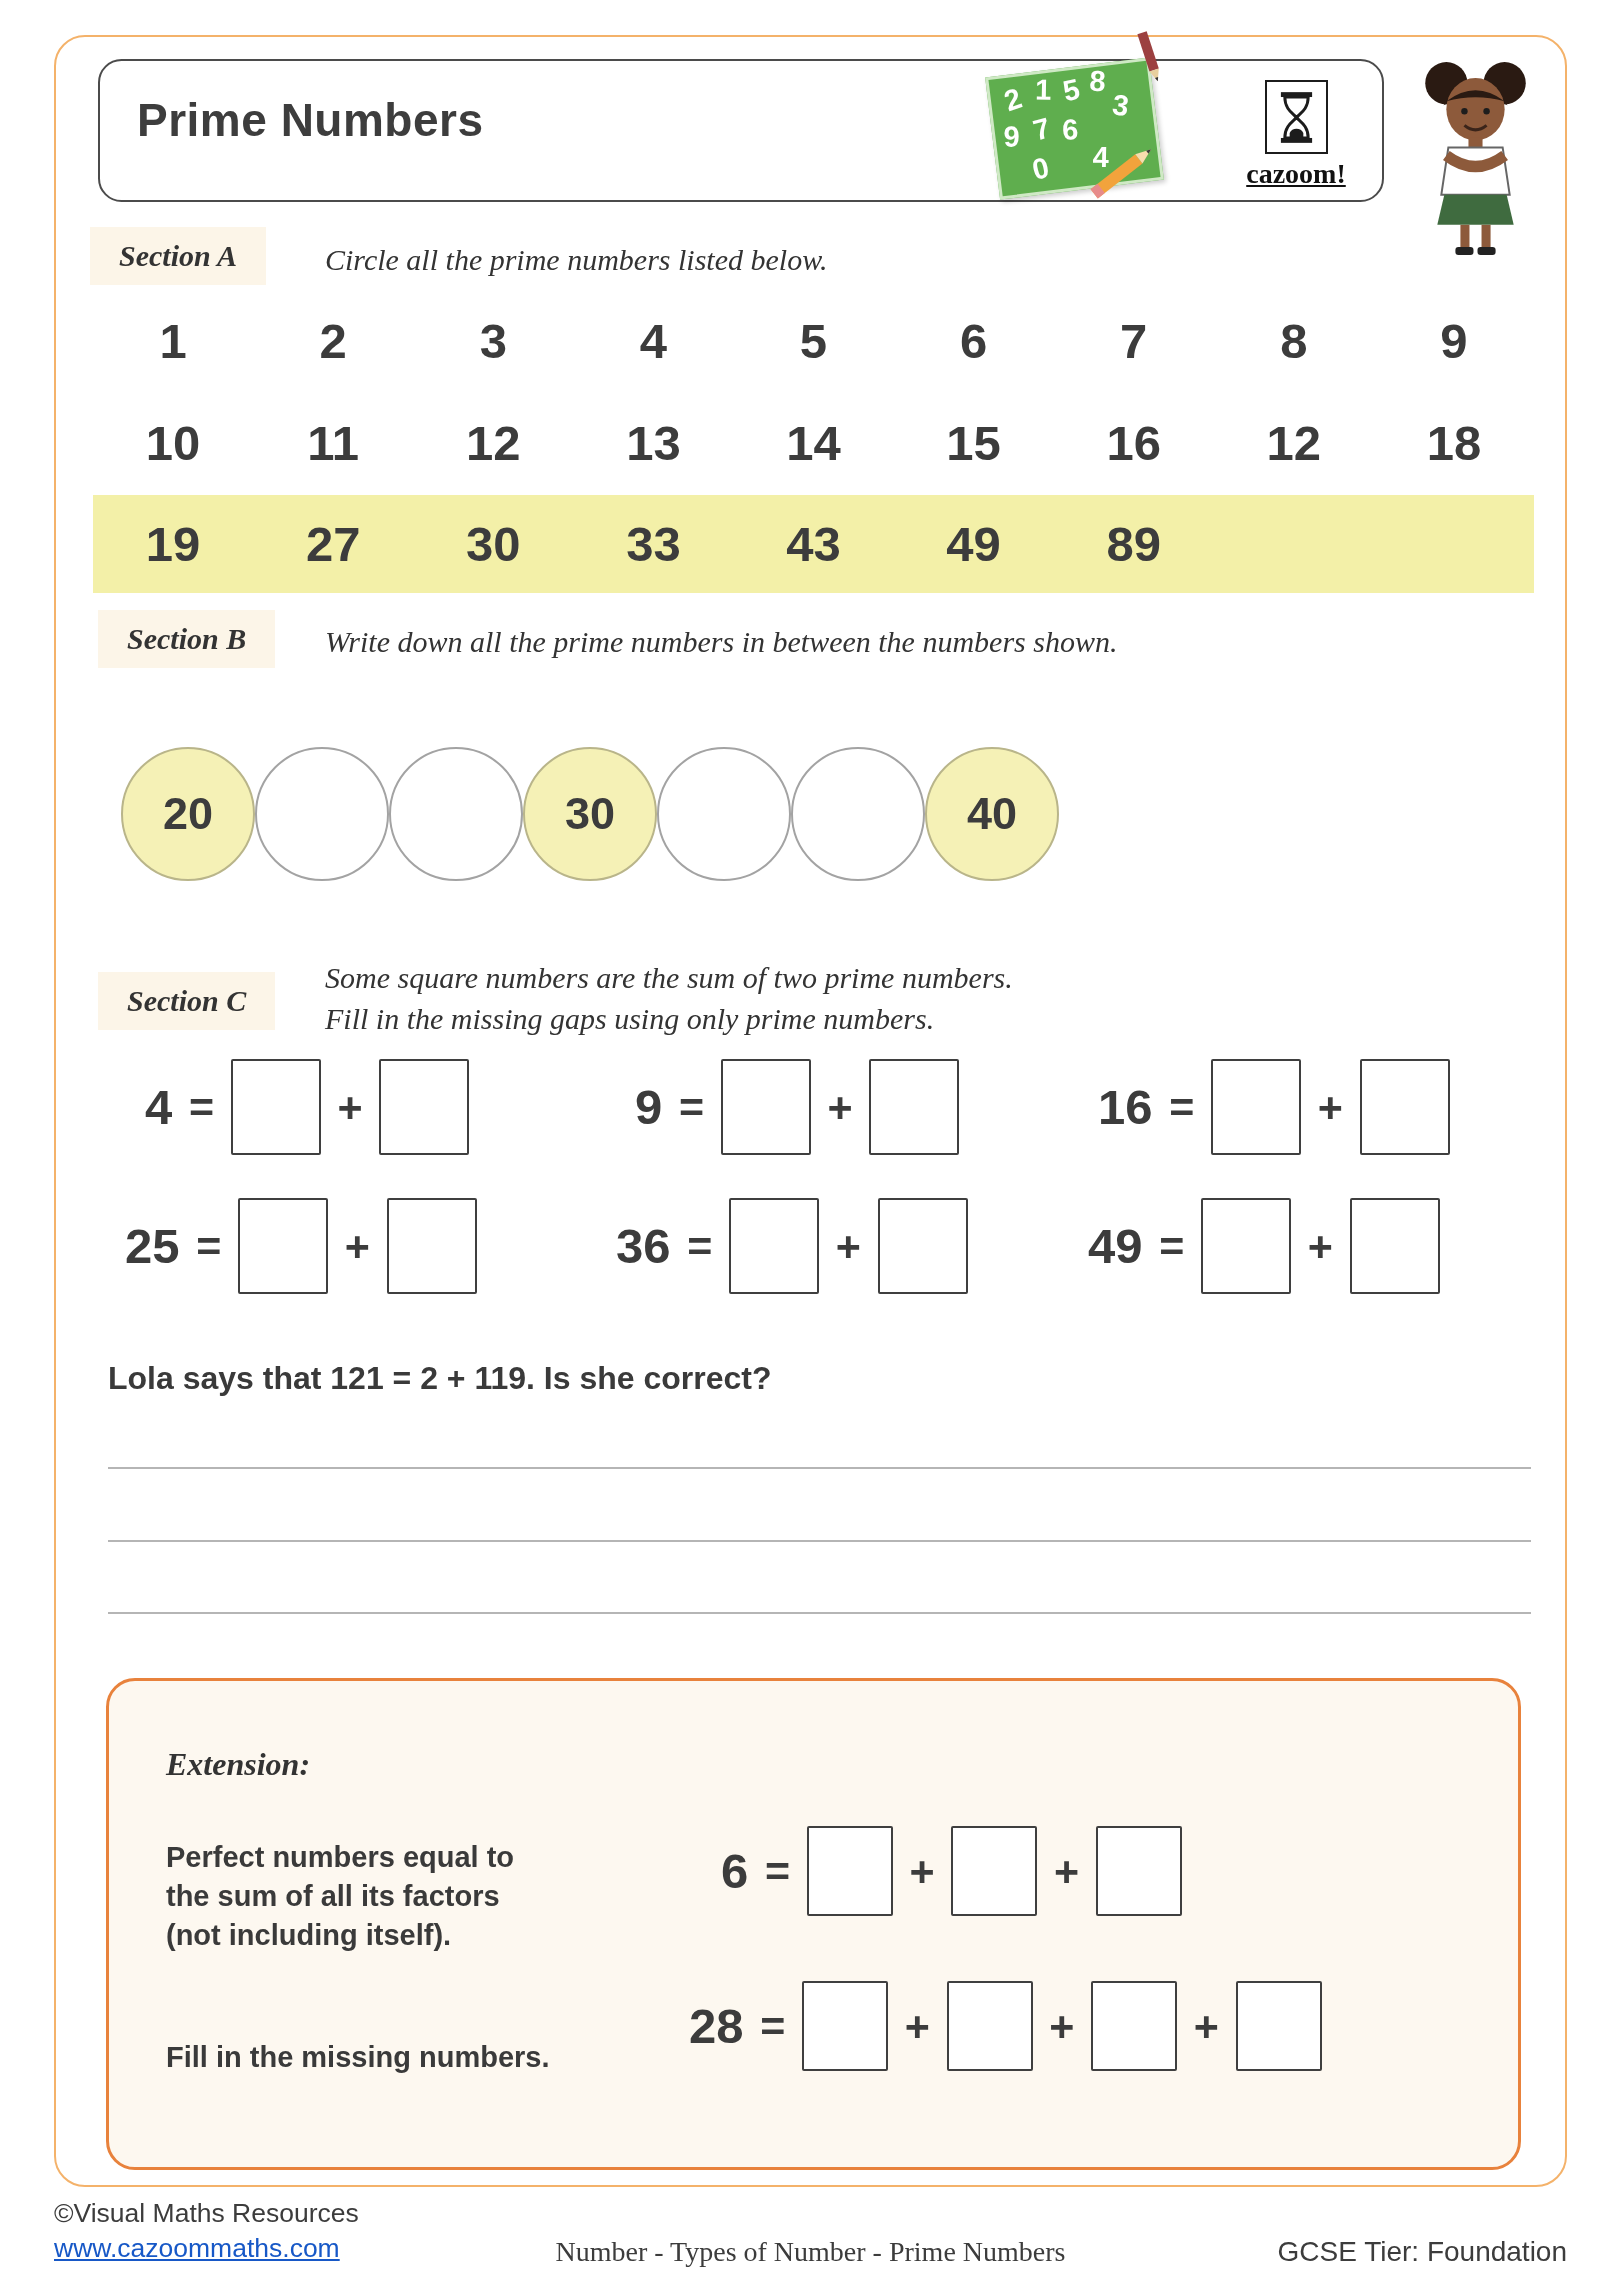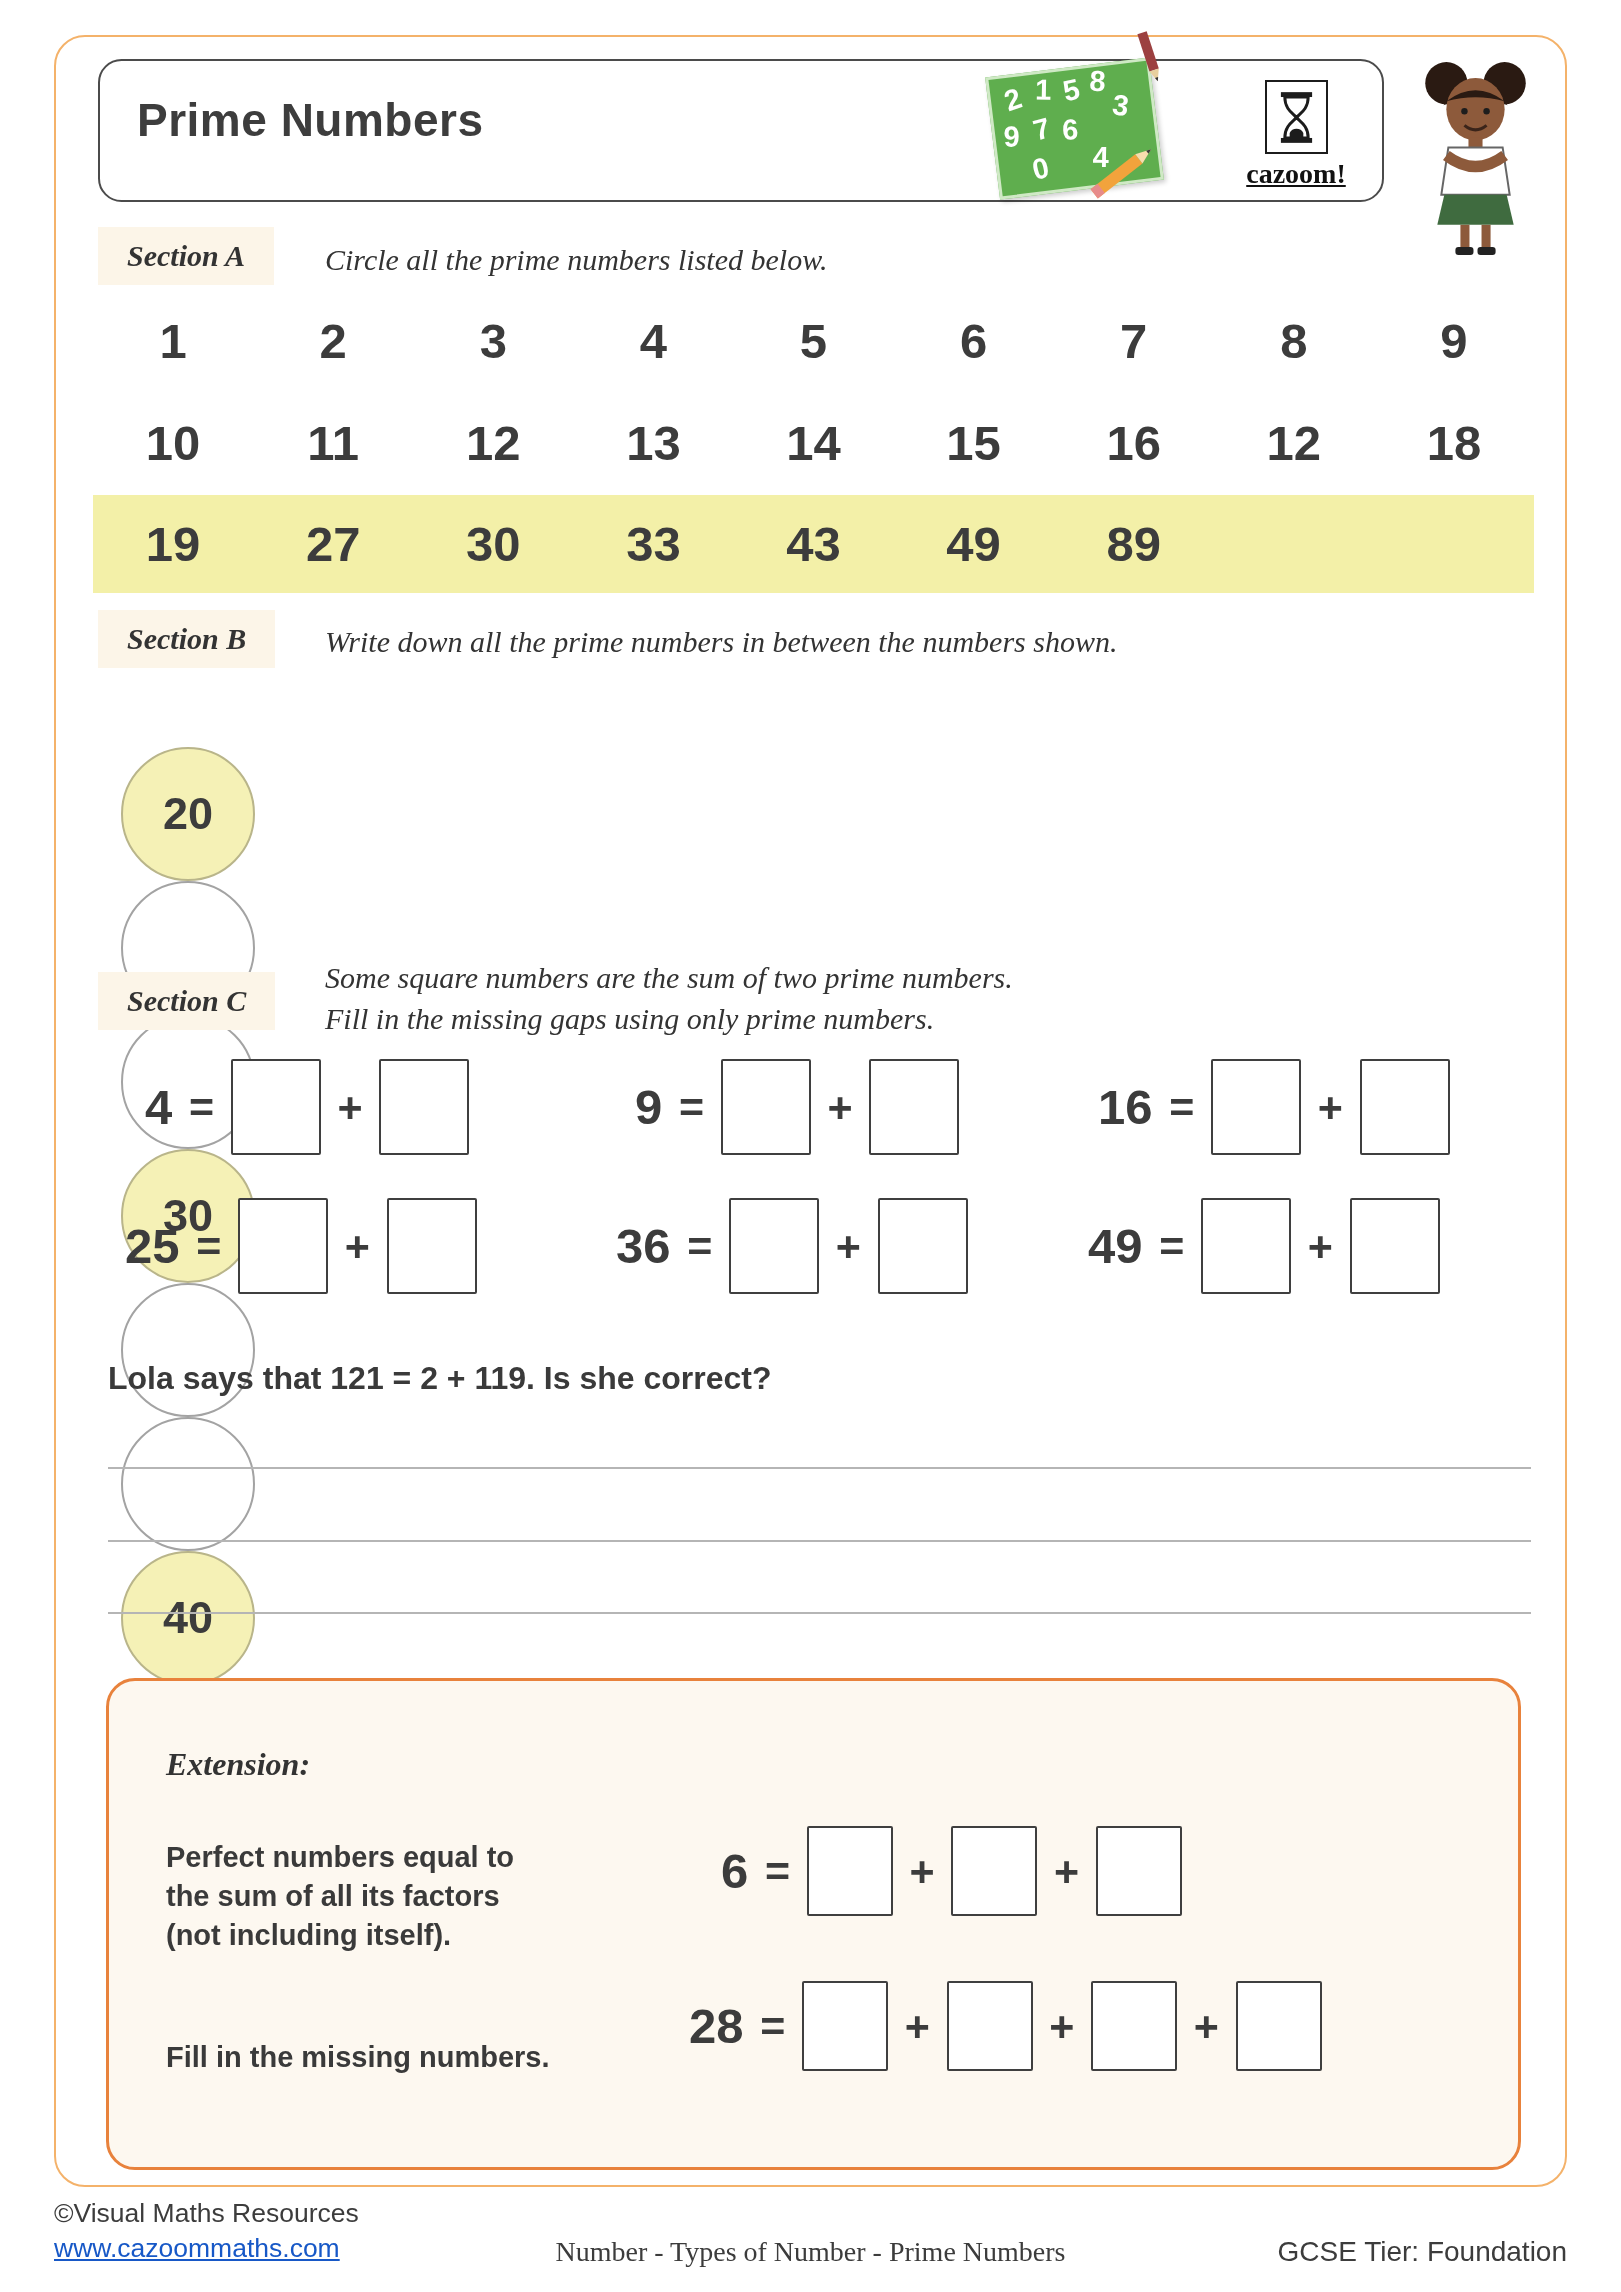--- a/index.html
+++ b/index.html
@@ -38,21 +38,21 @@
     font-size:30px; color:#333; line-height:41px; }
 
   
   .num-row { left:93px; width:1441px; display:grid; grid-template-columns:repeat(9,1fr);
     text-align:center; font-size:49px; font-weight:700; color:#3c3c3c; }
   .num-row .num { line-height:71px; }
   .num-row.highlight { background:#f3f0a8; }
   .num-row.highlight .num { line-height:98px; }
 
   
-  .circles-row { left:121px; top:747px; width:1345px; display:flex; justify-content:flex-start;flex-direction:column; }
+  .circles-row { left:121px; top:747px; width:1345px; display:flex; justify-content:flex-start; }
   .circle { width:134px; height:134px; border-radius:50%; border:2px solid #a3a3a3;
     background:#fff; display:flex; align-items:center; justify-content:center;
     font-size:45px; font-weight:700; color:#3c3c3c; }
   .circle.filled { background:#f5f1b6; border-color:#b9b58a; }
 
   
   .eq { display:flex; align-items:center; gap:16.7px; position:absolute; }
   .eq-lhs { font-size:49px; font-weight:700; color:#3c3c3c; }
   .eq-sym { font-size:43px; font-weight:700; color:#3c3c3c; }
   .eq-box { display:inline-block; width:90px; height:96px; border:2.9px solid #3f3f3f;
@@ -137,21 +137,21 @@
     <rect x="58" y="80" width="14" height="10" fill="#8d5a3b"></rect>
     <path d="M38,90 L92,90 L99,137 L31,137 Z" fill="#fff" stroke="#666" stroke-width="2"></path>
     <path d="M36,98 Q65,120 94,98" stroke="#8d5a3b" stroke-width="11" fill="none"></path>
     <path d="M34,137 L96,137 L103,167 L27,167 Z" fill="#3f6b3f"></path>
     <rect x="50" y="167" width="9" height="24" fill="#8d5a3b"></rect>
     <rect x="71" y="167" width="9" height="24" fill="#8d5a3b"></rect>
     <rect x="45" y="189" width="18" height="8" rx="3" fill="#222"></rect>
     <rect x="67" y="189" width="18" height="8" rx="3" fill="#222"></rect>
   </svg>
 
-  <div class="abs section-label" style="left:98px;top:227px">Section A</div>
+  <div class="abs section-label" style="left:90px;top:227px">Section A</div>
   <div class="abs instruction" style="left:325px;top:239px">Circle all the prime numbers listed below.</div>
 
   <div class="abs num-row" style="top:306px">
     <span class="num">1</span>
     <span class="num">2</span>
     <span class="num">3</span>
     <span class="num">4</span>
     <span class="num">5</span>
     <span class="num">6</span>
     <span class="num">7</span>

